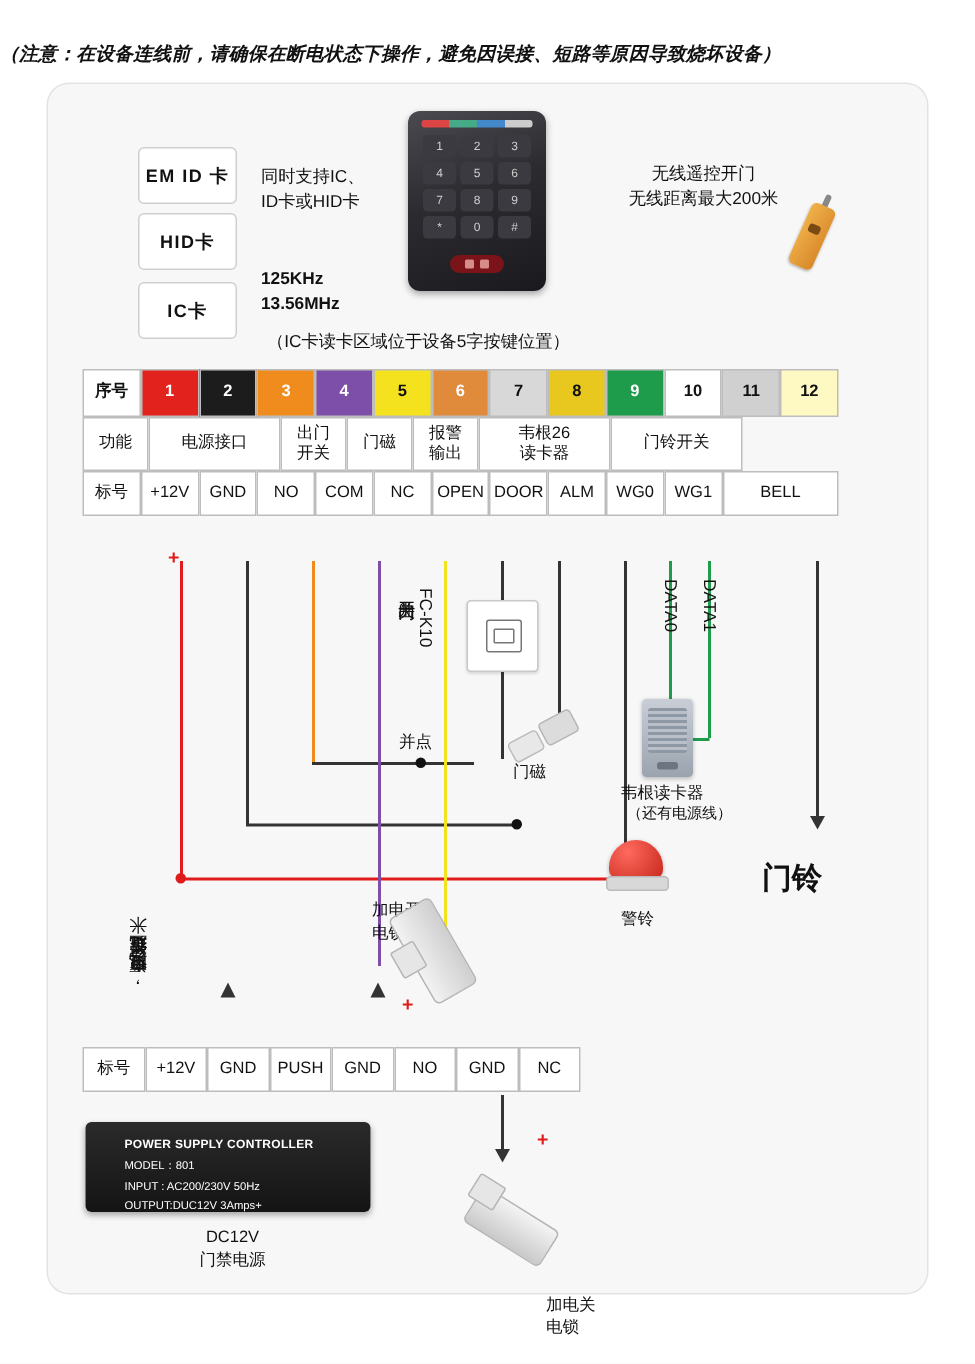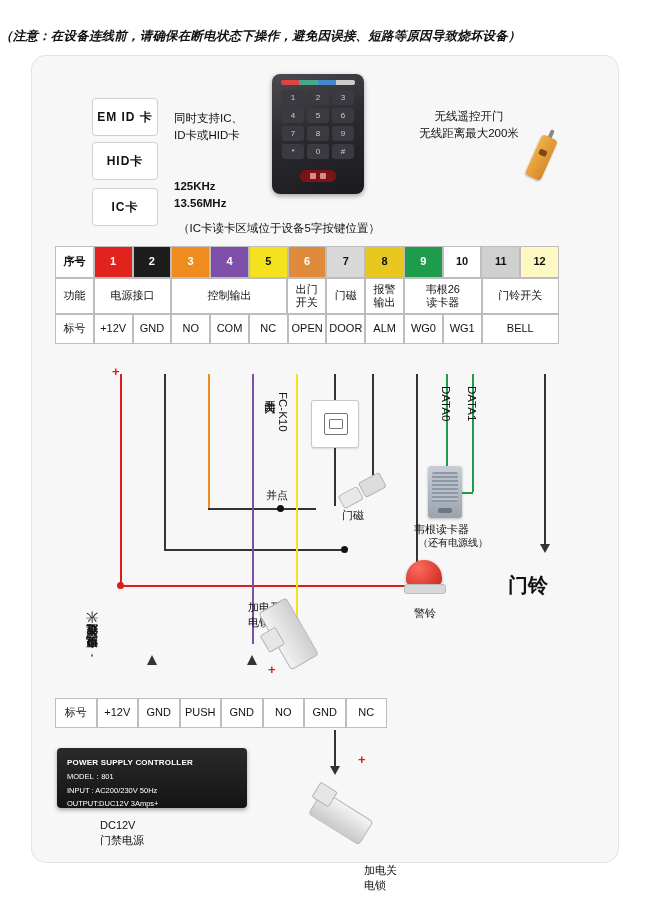--- a/index.html
+++ b/index.html
@@ -108,21 +108,21 @@
     background:linear-gradient(90deg,#f2f2f2,#cfcfcf);border:1px solid #b5b5b5;}
   .lock1 .tongue{position:absolute;left:2px;top:20px;width:16px;height:18px;background:#e6e6e6;border:1px solid #b5b5b5;border-radius:2px;}
   .lock2{position:absolute;left:303px;top:790px;width:68px;height:60px;transform:rotate(32deg);}
   .lock2 .body{position:absolute;left:6px;top:12px;width:58px;height:26px;border-radius:4px;
     background:linear-gradient(180deg,#f4f4f4,#c9c9c9);border:1px solid #b5b5b5;}
   .lock2 .tongue{position:absolute;left:0;top:6px;width:18px;height:16px;background:#e6e6e6;border:1px solid #b5b5b5;border-radius:2px;}
 
   
   .psu{position:absolute;left:57px;top:748px;width:190px;height:60px;border-radius:4px;
     background:linear-gradient(180deg,#2a2a2a,#141414);box-shadow:0 2px 4px rgba(0,0,0,.35);
-    color:#fff;font-size:7.5px;padding:8px 10px;box-sizing:border-box;line-height:1.8;}
+    color:#fff;font-size:7.5px;padding:8px 26px;box-sizing:border-box;line-height:1.8;}
   .psu b{font-size:8px;letter-spacing:.2px;}
 
   .bigtext{position:absolute;font-size:20px;font-weight:bold;color:#111;}
 </style>
 </head>
 <body>
 
 <div class="warning">（注意：在设备连线前，请确保在断电状态下操作，避免因误接、短路等原因导致烧坏设备）</div>
 
 <div class="panel"></div>
@@ -181,21 +181,20 @@
     <div class="tcell w-1" style="background:#e8c81e;color:#111">8</div>
     <div class="tcell w-1" style="background:#1f9c4b">9</div>
     <div class="tcell w-1" style="background:#ffffff;color:#111">10</div>
     <div class="tcell w-1" style="background:#d0d0d0;color:#111">11</div>
     <div class="tcell w-1" style="background:#fef9c3;color:#111">12</div>
   </div>
 
   <div class="trow r2">
     <div class="tcell w-head">功能</div>
     <div class="tcell" style="width:88px">电源接口</div>
-    <div class="tcell" style="width:132px">控制输出</div>
     <div class="tcell" style="width:44px;white-space:pre-line">出门
 开关</div>
     <div class="tcell" style="width:44px">门磁</div>
     <div class="tcell" style="width:44px;white-space:pre-line">报警
 输出</div>
     <div class="tcell" style="width:88px;white-space:pre-line">韦根26
 读卡器</div>
     <div class="tcell" style="width:88px">门铃开关</div>
   </div>
 
@@ -312,14 +311,14 @@
     <div class="tcell w-1">NC</div>
   </div>
 </div>
 
 <div class="psu">
   <b>POWER SUPPLY CONTROLLER</b><br>
   <span>MODEL：801</span><br>
   <span>INPUT   : AC200/230V    50Hz</span><br>
   <span>OUTPUT:DUC12V  3Amps+</span>
 </div>
-<div class="lbl" style="left:100px;top:818px;width:110px;text-align:left;white-space:pre-line;">DC12V
+<div class="lbl" style="left:100px;top:818px;width:110px;text-align:center;white-space:pre-line;">DC12V
 门禁电源</div>
 
 </body></html>

